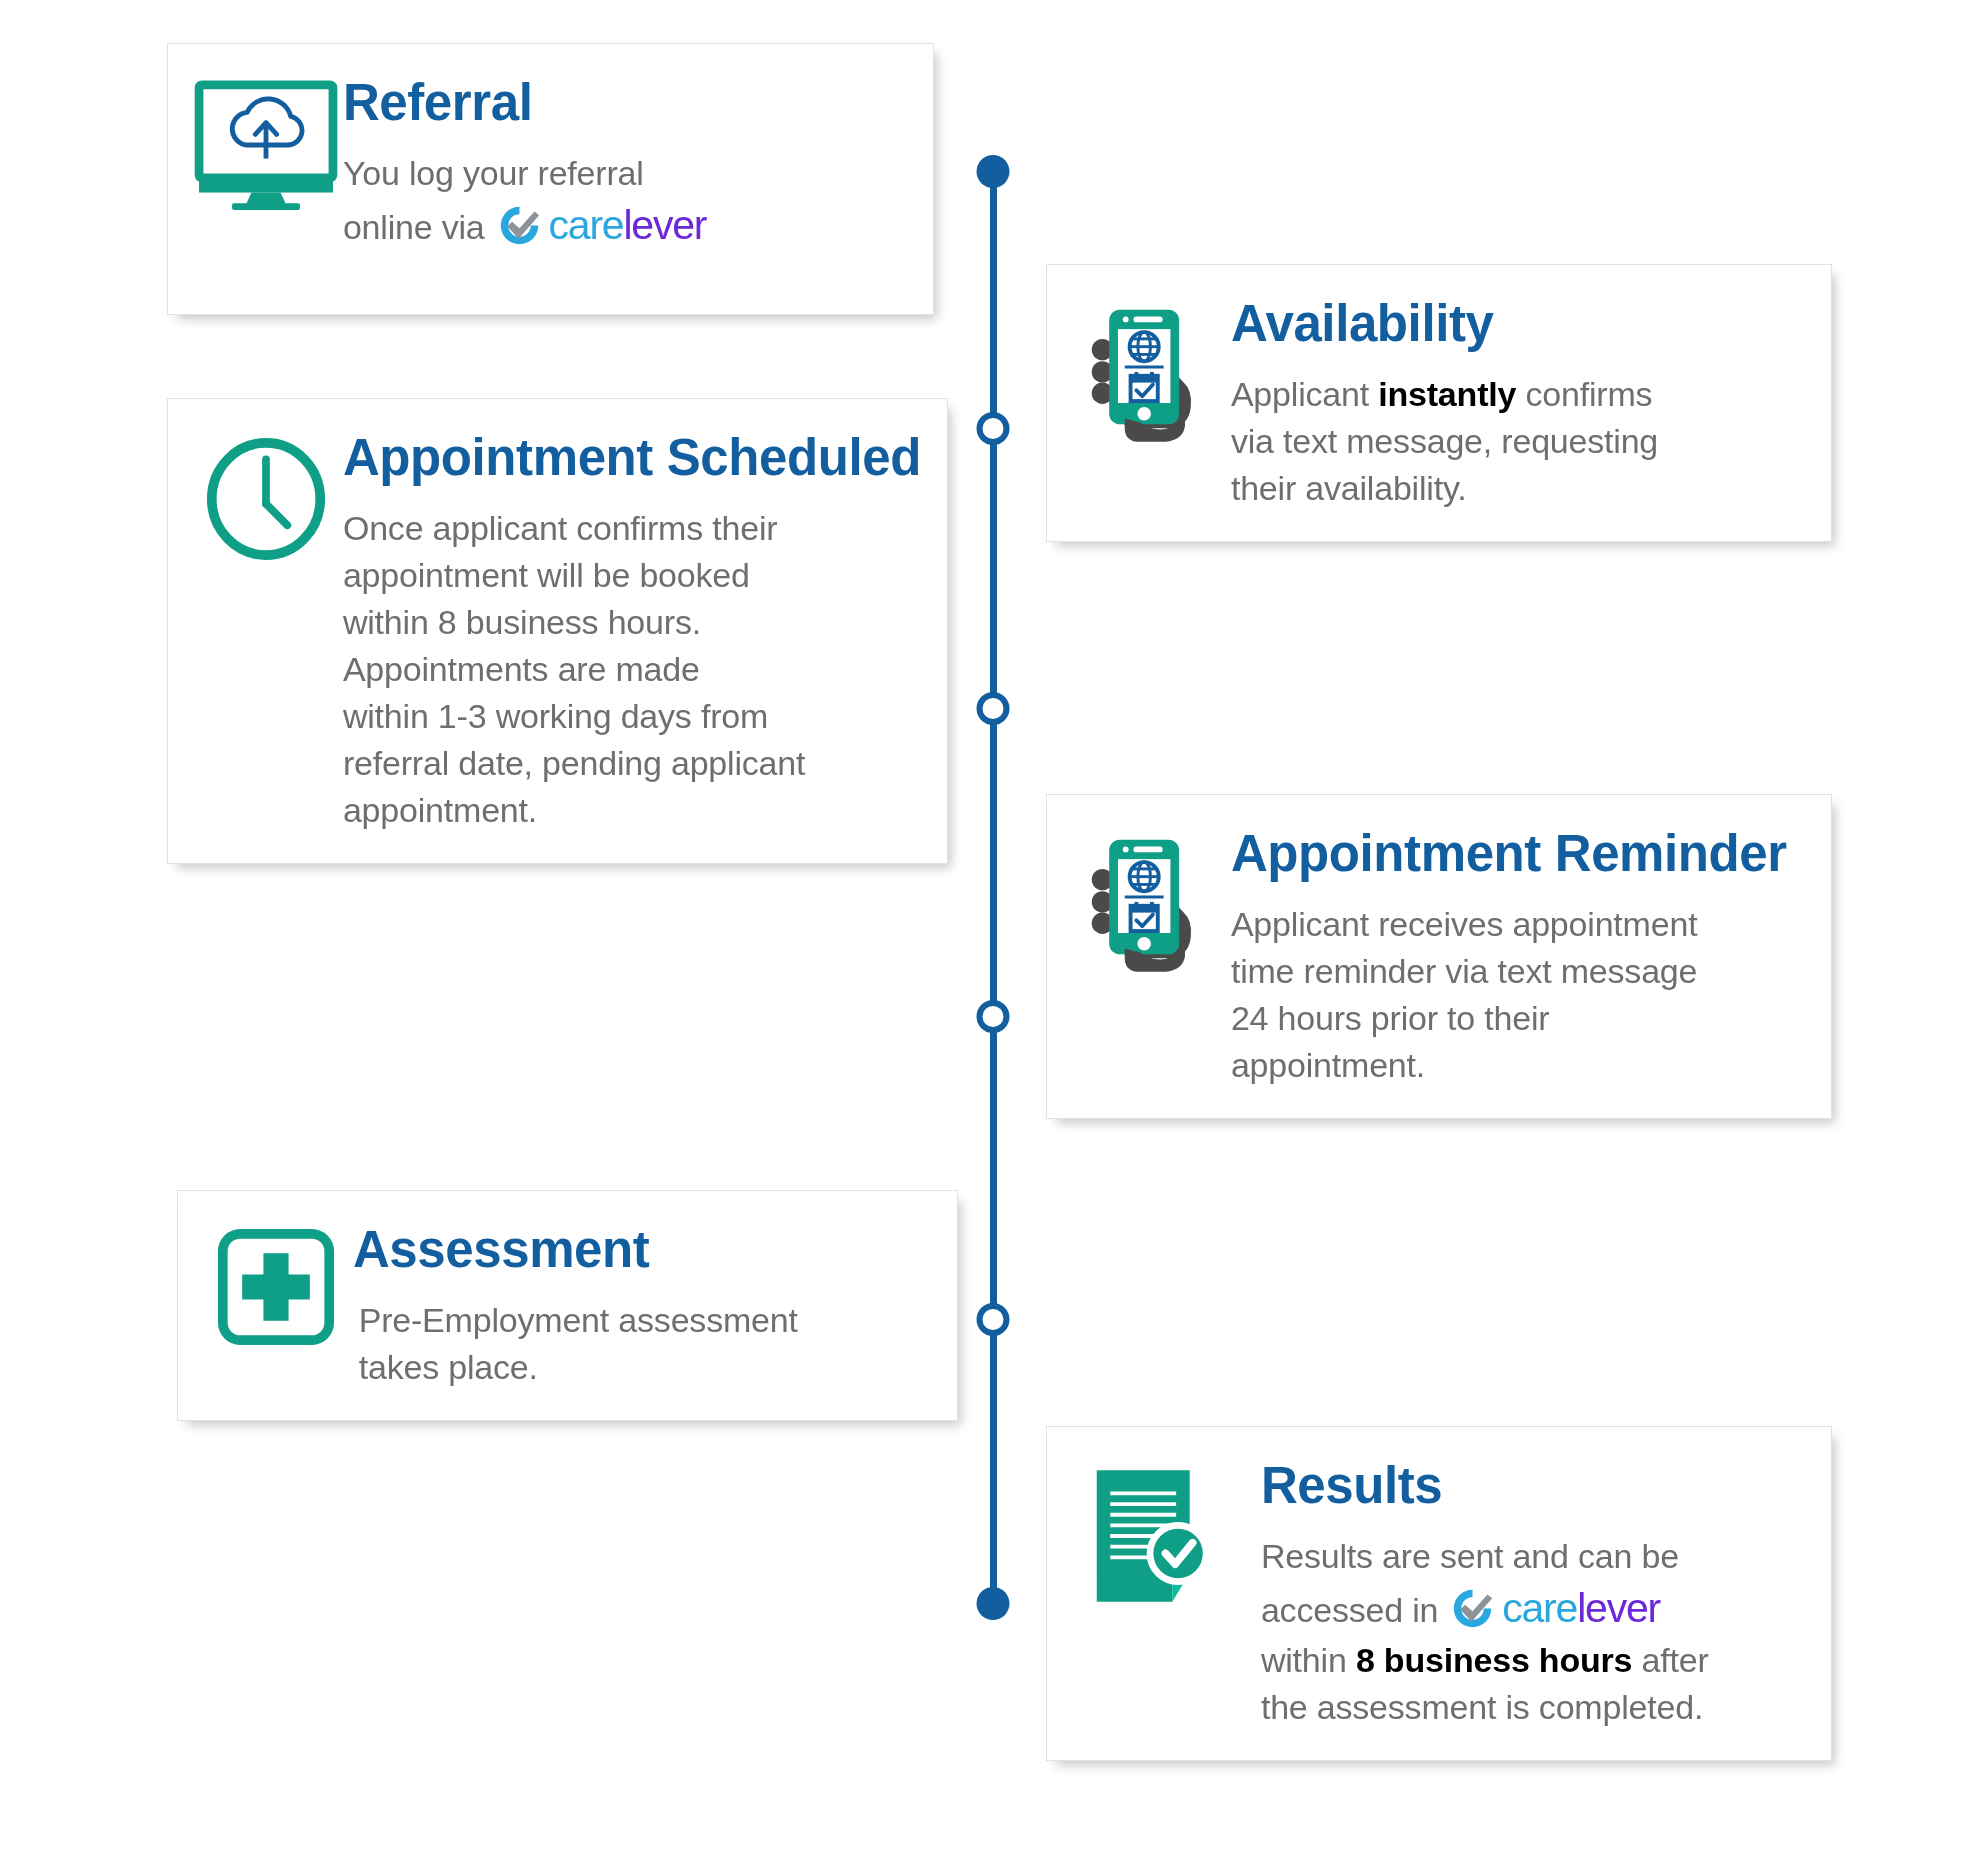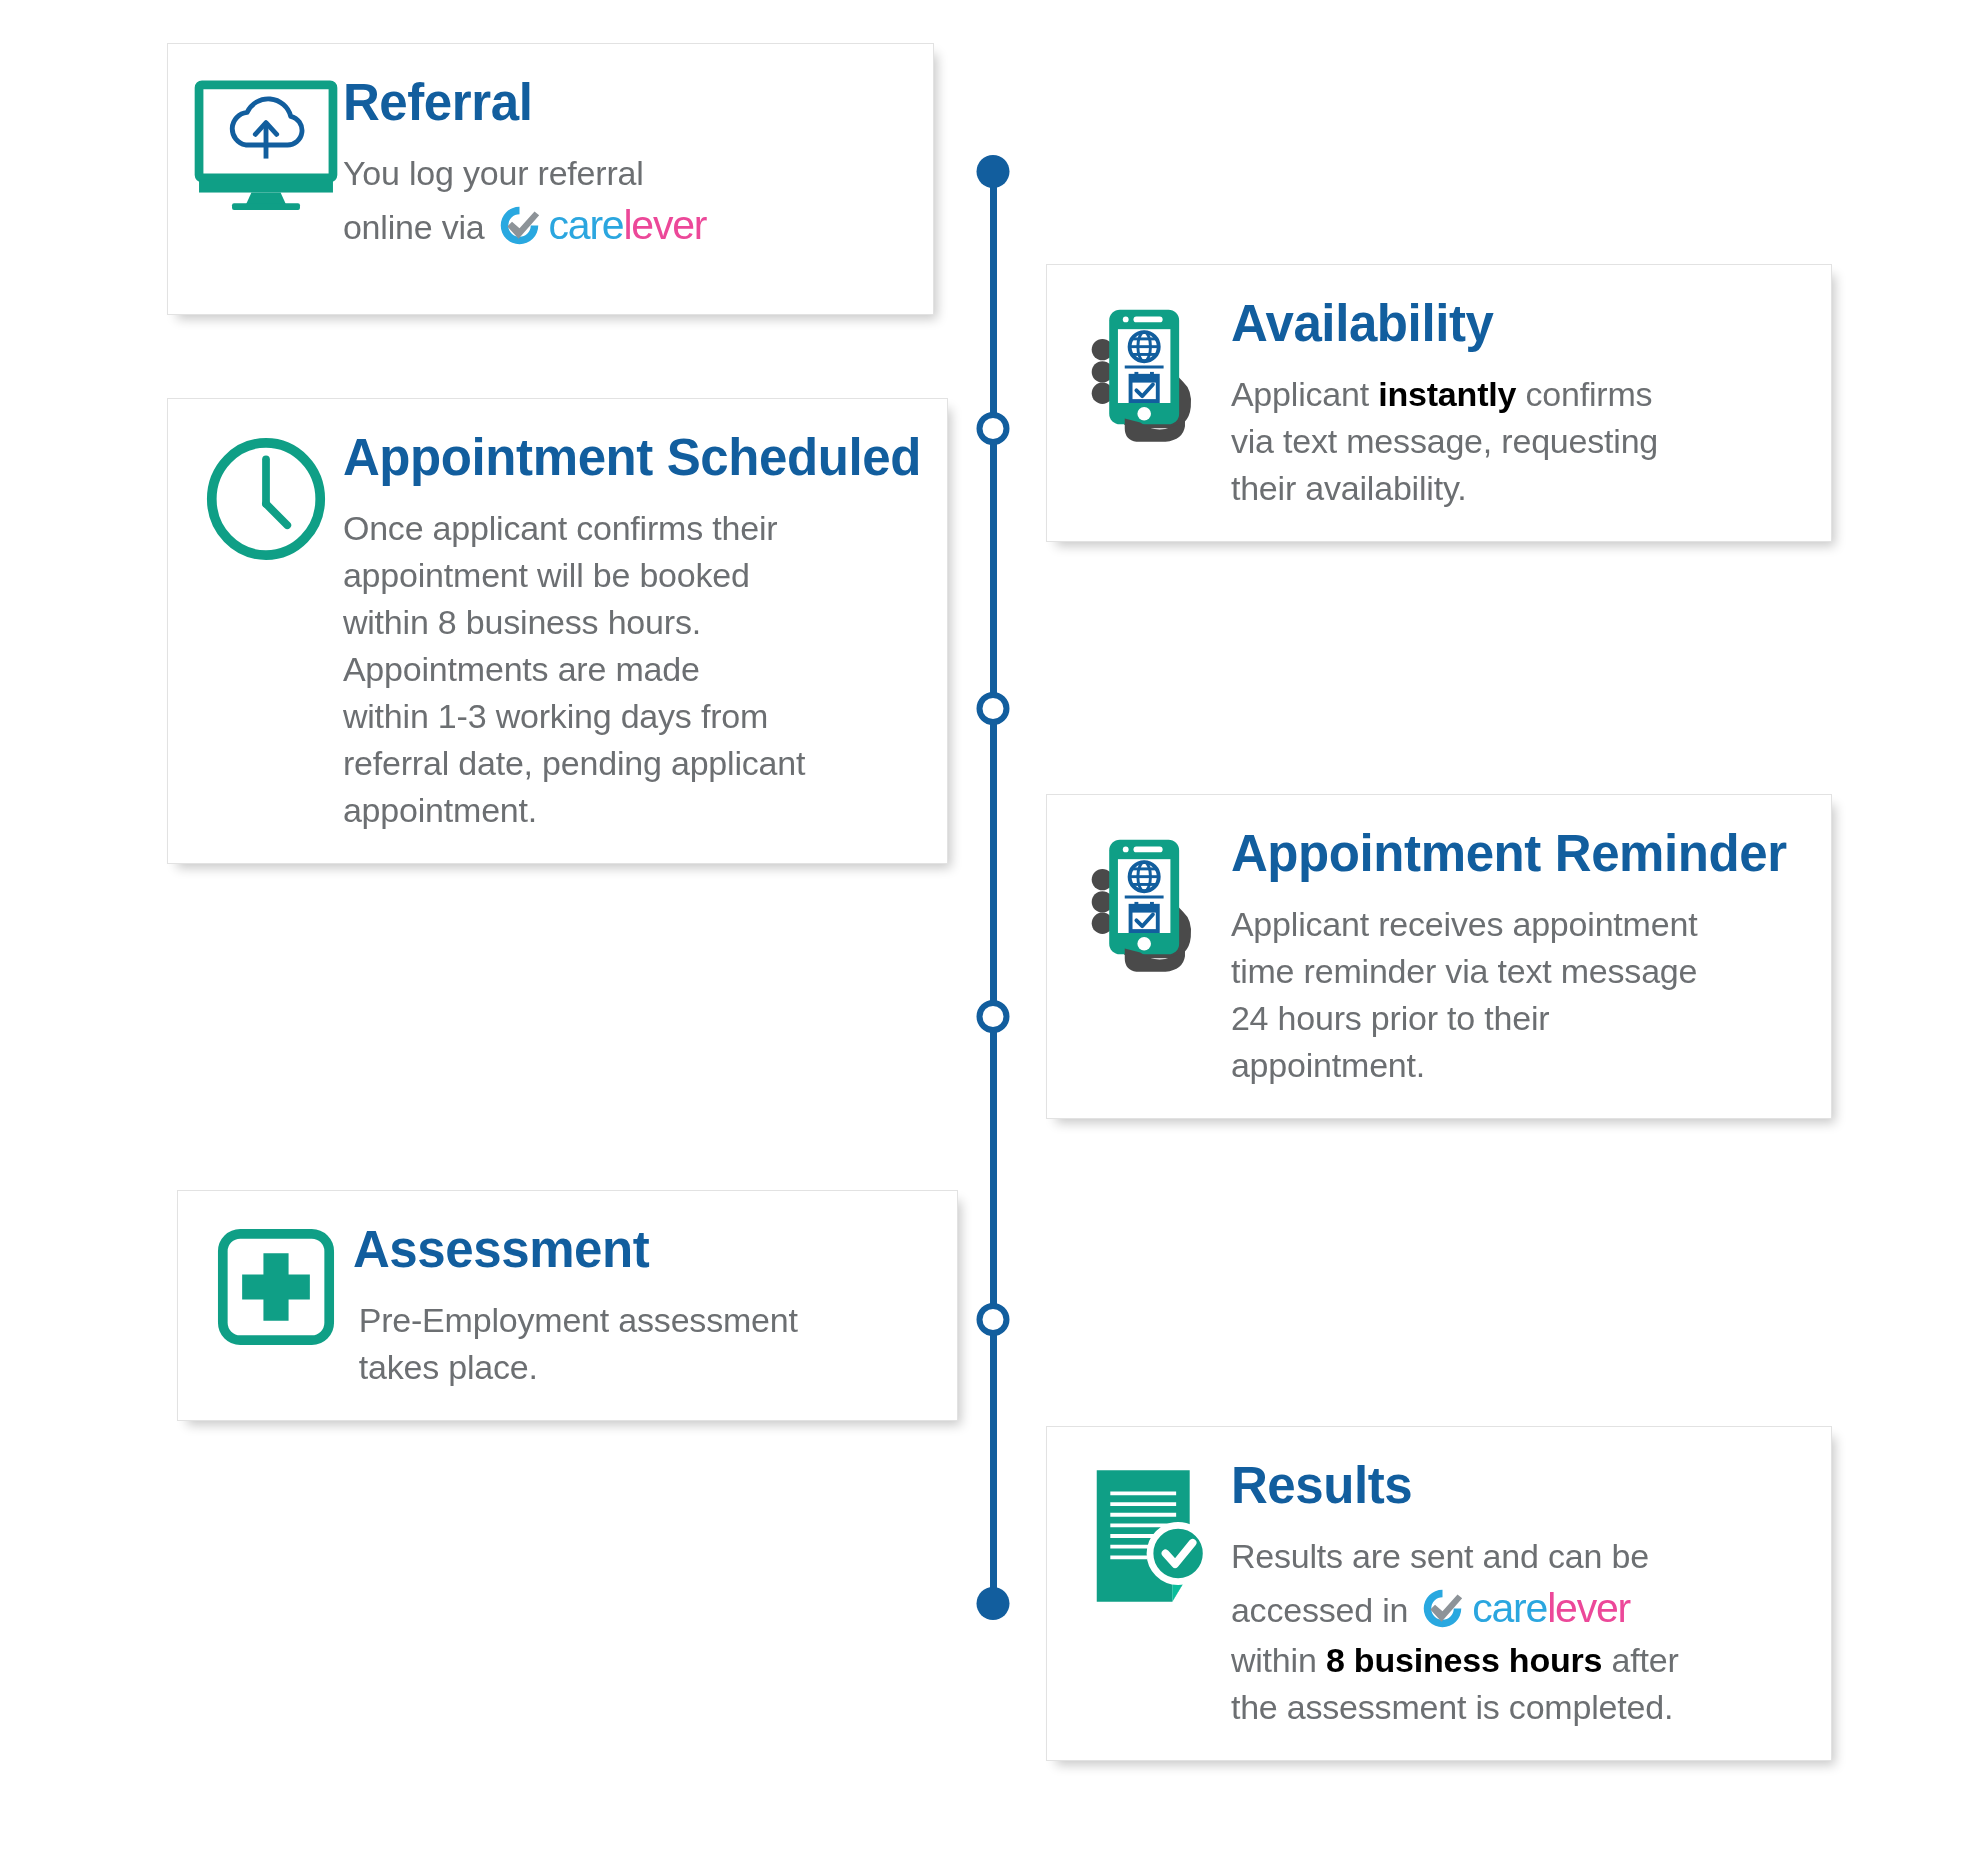--- a/index.html
+++ b/index.html
@@ -95,29 +95,29 @@
   
   .cl-logo {
     display: inline-flex;
     align-items: center;
     vertical-align: -8.7px;
     margin: 0 2.9px;
   }
   .cl-mark { width: 45px; height: 45px; margin-right: 6.8px; }
   .cl-word { font-size: 41px; font-weight: 500; letter-spacing: -1.2px; }
   .cl-care { color: #2ba6df; }
-  .cl-lever { color: #ec4899; }
+  .cl-lever { color: #6d28d9; }
 
   
   #card-referral      { left: 167px;  top: 43px;   width: 767px;  min-height: 272px; }
   #card-appointment   { left: 167px;  top: 398px;  width: 781px;  }
   #card-assessment    { left: 177px;  top: 1190px; width: 781px;  }
   #card-availability  { left: 1046px; top: 264px;  width: 786px;  }
   #card-reminder      { left: 1046px; top: 794px;  width: 786px;  }
-  #card-results       { left: 1046px; top: 1426px; width: 786px;  }
+  #card-results       { left: 1046px; top: 1426px; width: 786px; gap: 30px;  }
 
   #card-appointment .card-icon,
   #card-assessment .card-icon { padding-top: 9.7px; }
   #card-availability .card-icon,
   #card-reminder .card-icon   { width: 155px; padding-top: 3.9px; }
   #card-results .card-icon    { width: 155px; padding-top: 9.7px; }
 </style>
 </head>
 <body>
 

